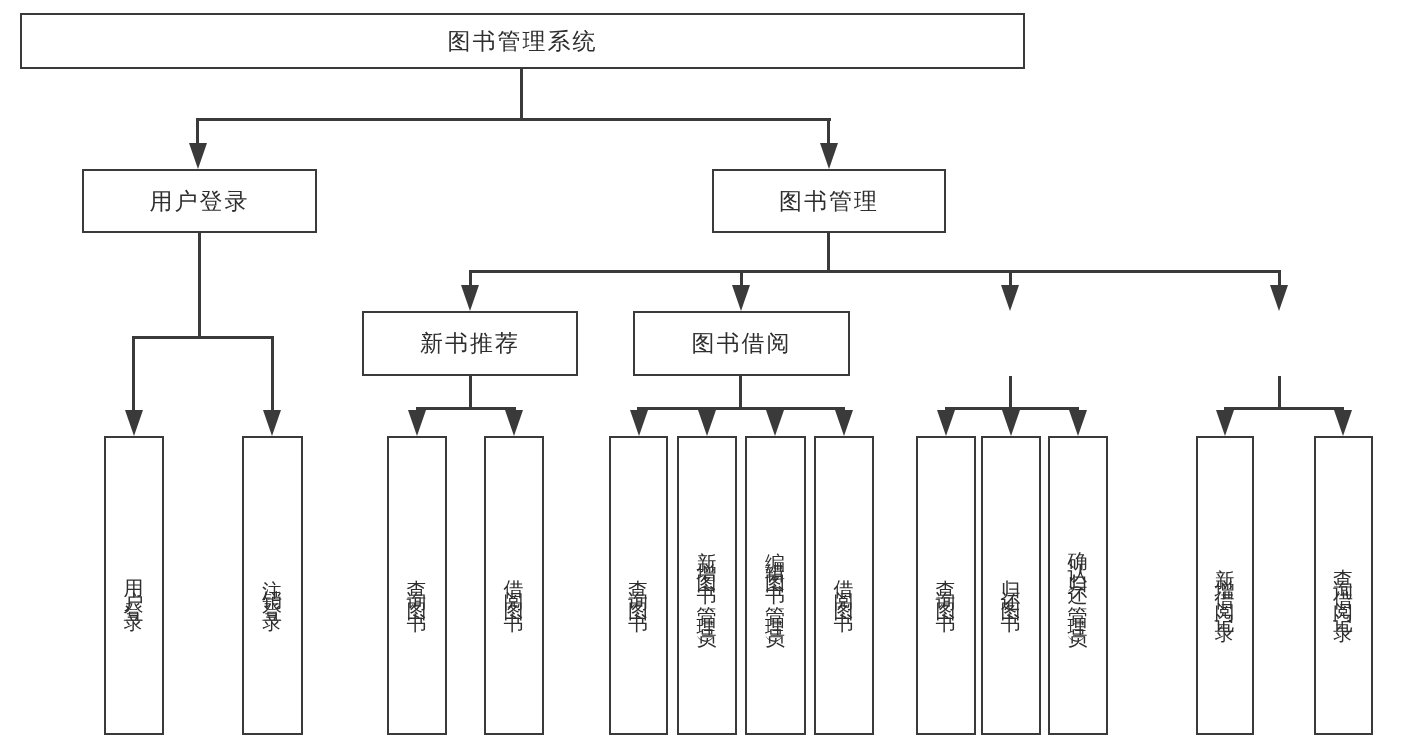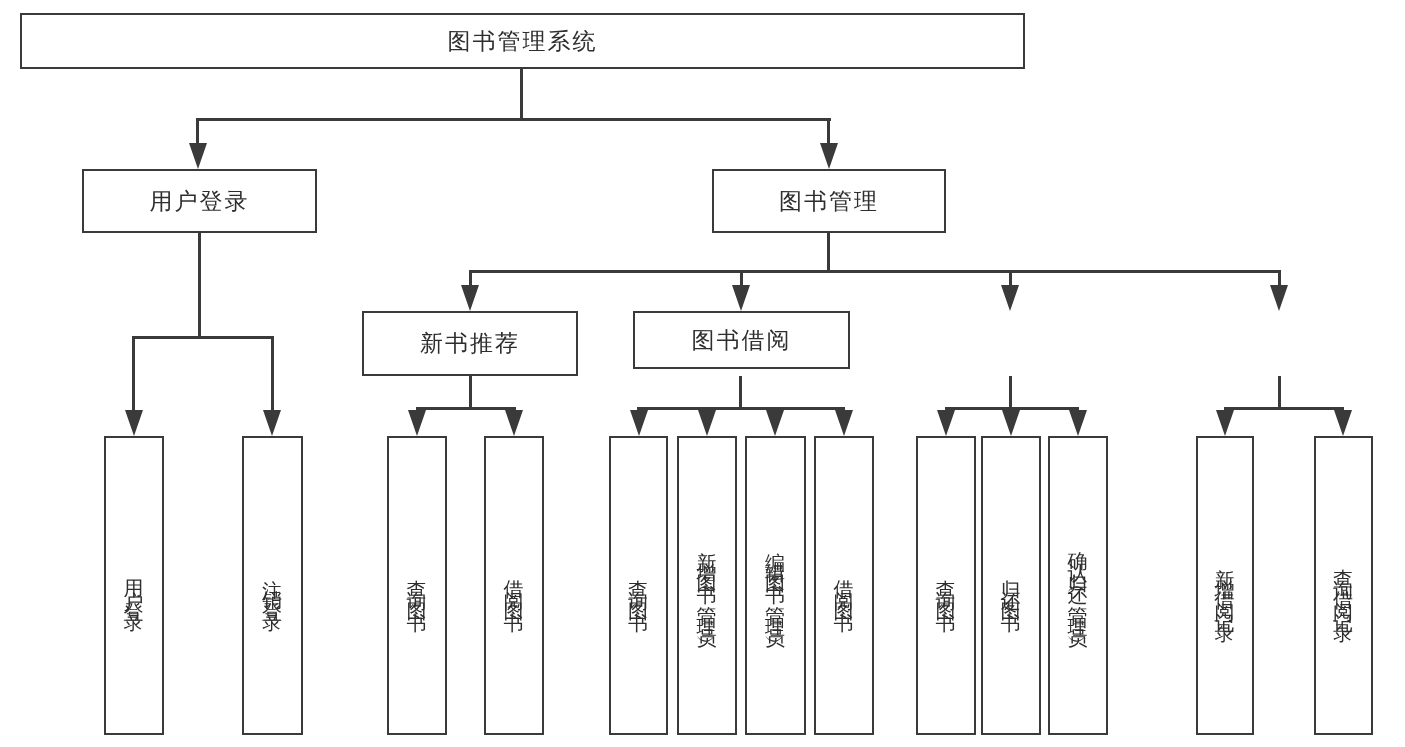--- a/index.html
+++ b/index.html
@@ -94,21 +94,21 @@
   <div class="vl" style="left:740px; top:270px; height:16px;"></div>
   <div class="arr" style="left:732px; top:285px;"></div>
   <div class="vl" style="left:1009px; top:270px; height:16px;"></div>
   <div class="arr" style="left:1001px; top:285px;"></div>
   <div class="vl" style="left:1278px; top:270px; height:16px;"></div>
   <div class="arr" style="left:1270px; top:285px;"></div>
 
   <div class="box h" style="left:362px; top:311px; width:216px; height:65px;">
     <span>新书推荐</span>
   </div>
-  <div class="box h" style="left:633px; top:311px; width:217px; height:58px;">
+  <div class="box h" style="left:633px; top:311px; width:217px; height:65px;">
     <span>图书借阅</span>
   </div>
 
   <div class="vl" style="left:469px; top:376px; height:31px;"></div>
   <div class="hl" style="left:416px; top:407px; width:100px;"></div>
   <div class="arr" style="left:408px; top:410px;"></div>
   <div class="arr" style="left:505px; top:410px;"></div>
 
   <div class="vl" style="left:739px; top:376px; height:31px;"></div>
   <div class="hl" style="left:637px; top:407px; width:208px;"></div>

